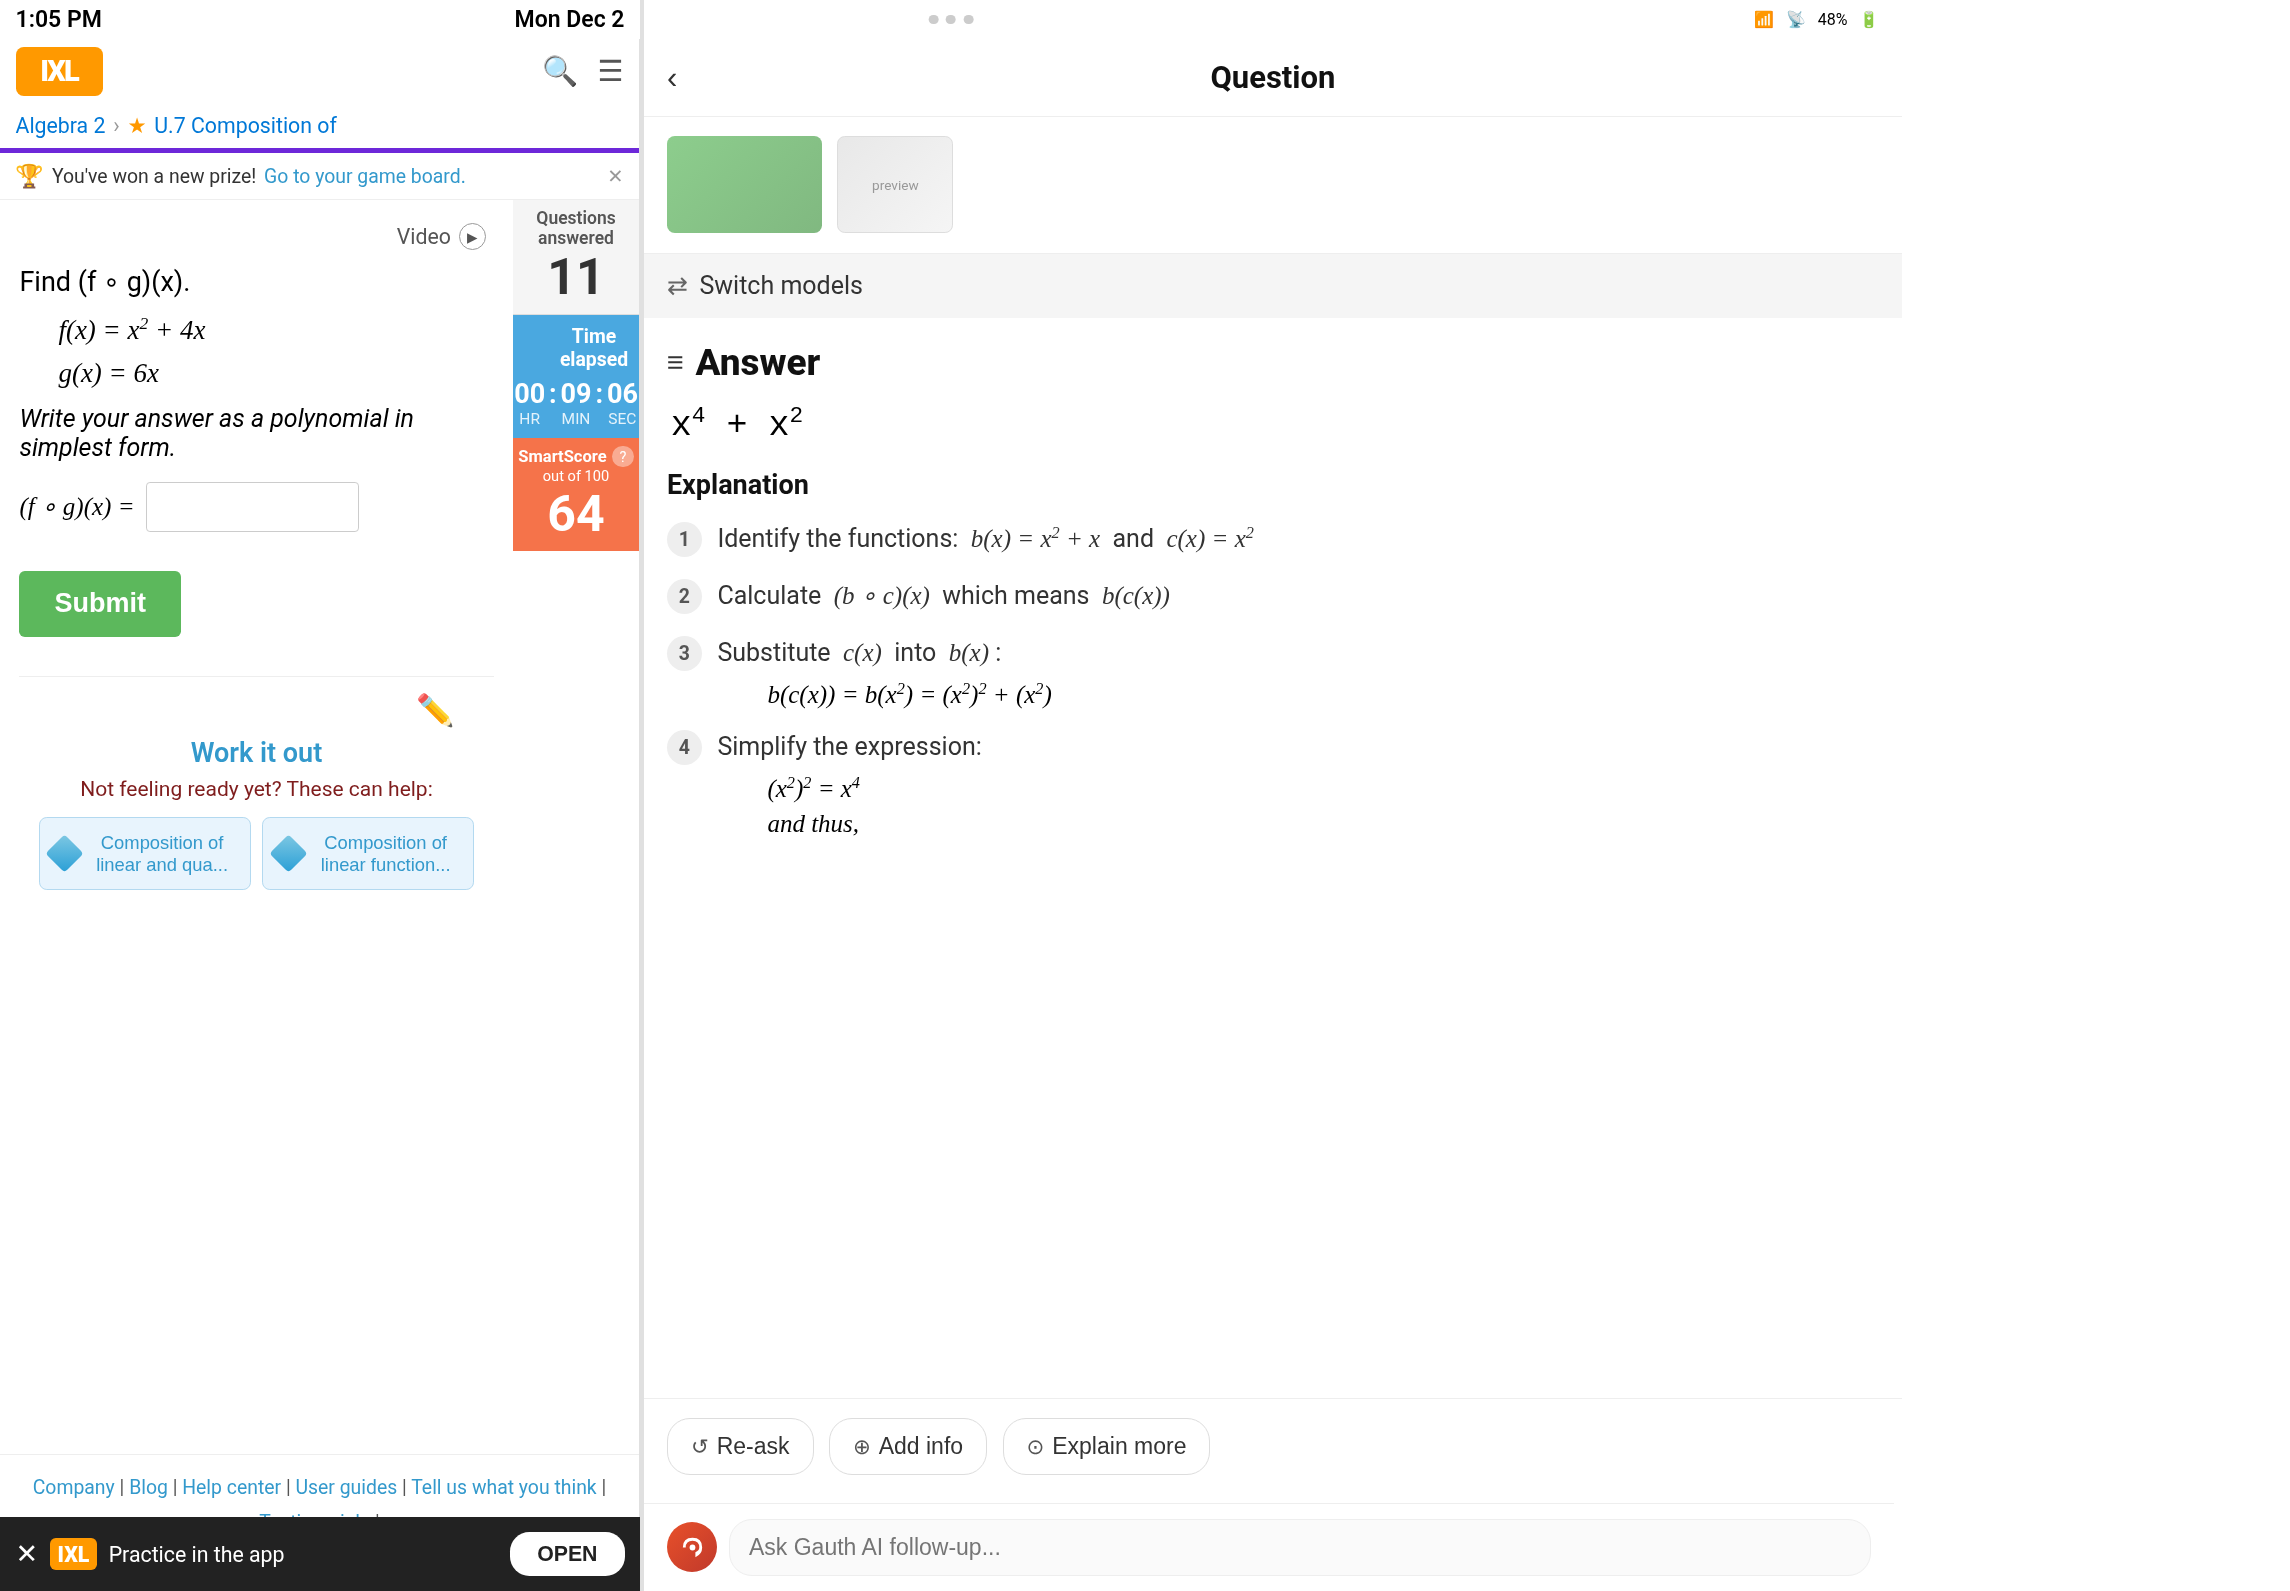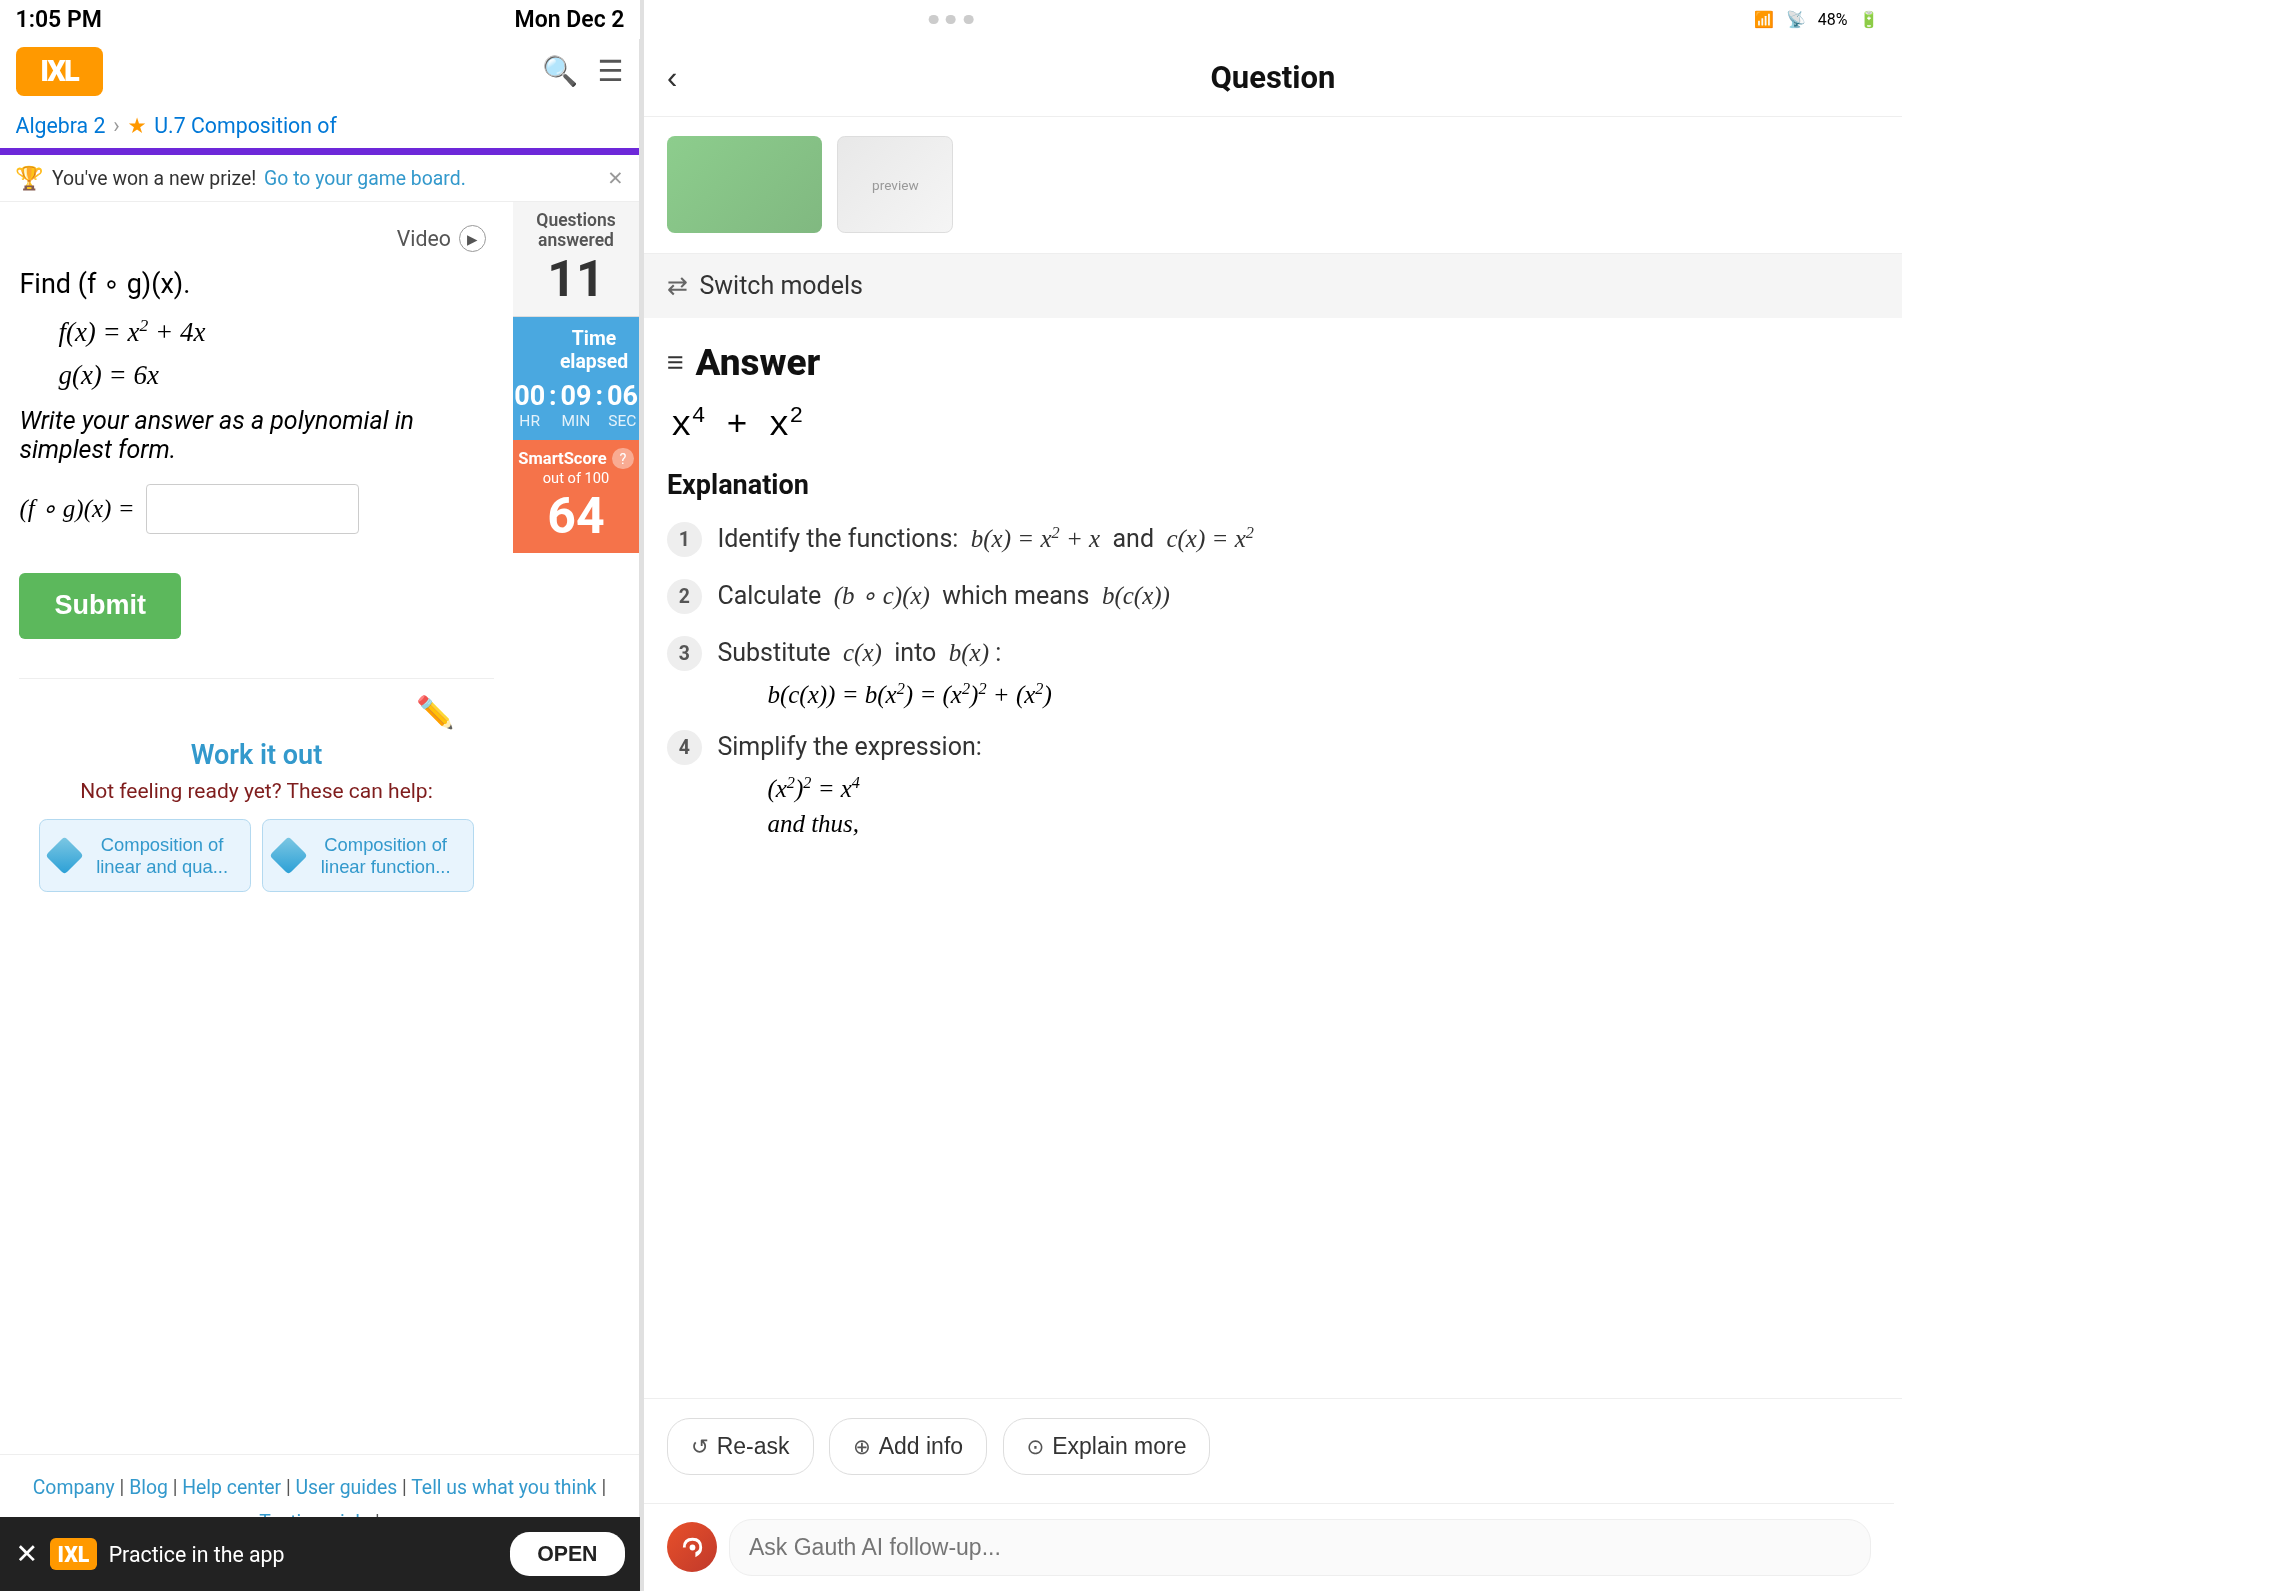--- a/index.html
+++ b/index.html
@@ -72,21 +72,21 @@
       display: flex; gap: 19.4px; align-items: center;
     }
 
     
     .breadcrumb {
       background: #fff;
       padding: 9.7px 15.5px;
       font-size: 21.3px;
       color: #555;
       display: flex; align-items: center; gap: 7.8px;
-      border-bottom: 7px solid #6d28d9;
+      border-bottom: 5px solid #6d28d9;
     }
     .breadcrumb-link { color: #0078d7; }
     .breadcrumb-sep { color: #999; }
 
     
     .prize-banner {
       background: #fff;
       padding: 9.7px 15.5px;
       font-size: 19.4px;
       color: #333;

